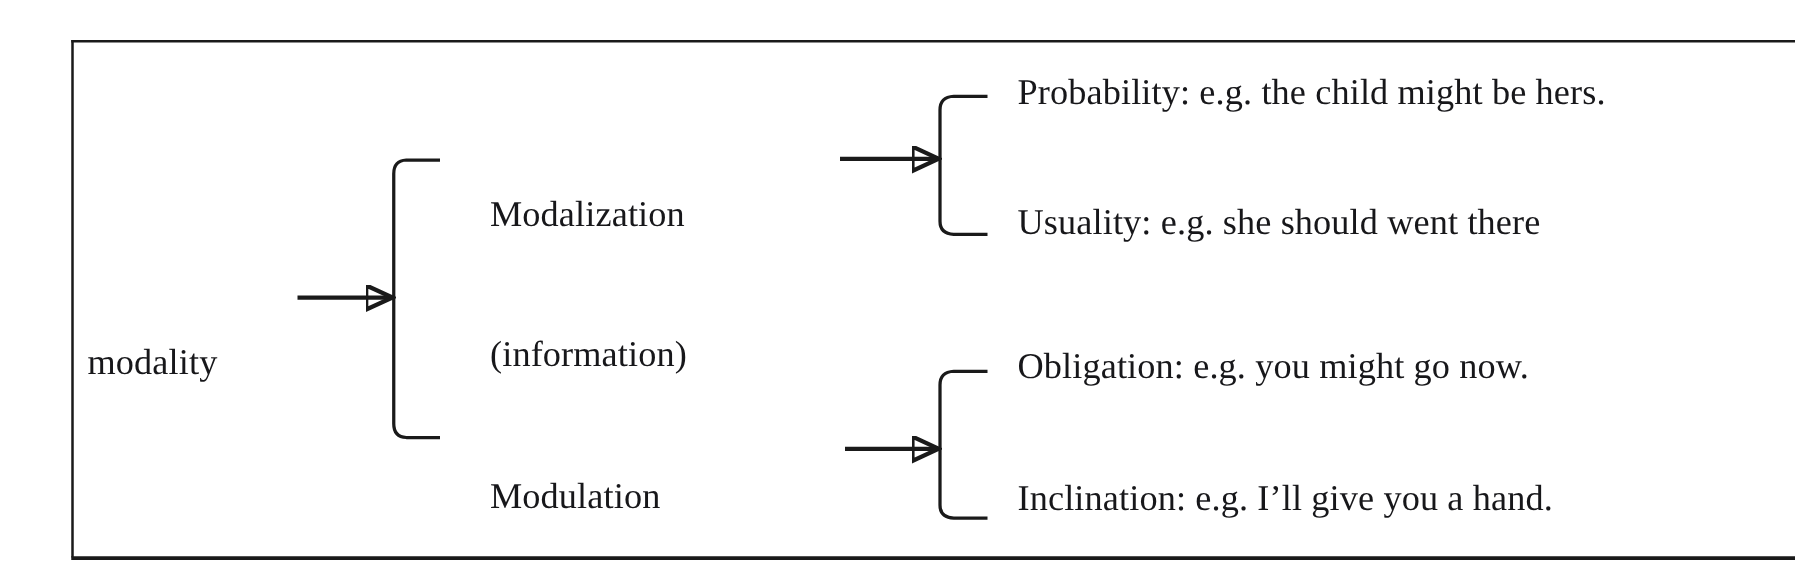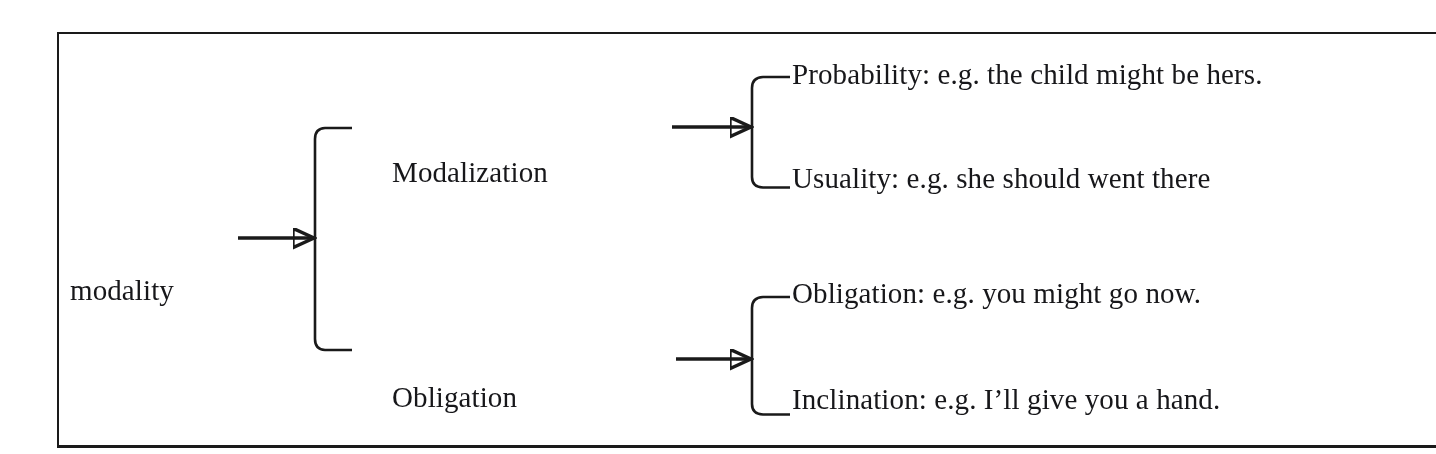--- a/index.html
+++ b/index.html
@@ -52,20 +52,21 @@
   }
   .node-l1 {
     font-size: 29px;
     margin-left: 32px;
   }
   .node-modalization { left: 360px; top: 80px; }
   .node-modulation   { left: 360px; top: 305px; }
 
   .node-leaf {
     font-size: 29px;
+    margin-left: 22px;
   }
   .leaf-probability { left: 792px; top: 56px; }
   .leaf-usuality    { left: 792px; top: 160px; }
   .leaf-obligation  { left: 792px; top: 275px; }
   .leaf-inclination { left: 792px; top: 381px; }
 
   
   #connectors {
     position: absolute;
     left: 0;
@@ -113,24 +114,25 @@
     <path class="bracket" d="M790,297 L763,297 Q752,297.5 752,308
              L752,404 Q752,414 763,414.5 L790,414.5"></path>
   </svg>
 
   <div class="node node-root">
     <div>modality</div>
   </div>
 
   <div class="node node-l1 node-modalization">
     <div>Modalization</div>
+    <div>(information)</div>
   </div>
 
   <div class="node node-l1 node-modulation">
-    <div>Obligation</div>
+    <div>Modulation</div>
     
   </div>
 
   <div class="node node-leaf leaf-probability">Probability: e.g. the child might be hers.</div>
 
   <div class="node node-leaf leaf-usuality">Usuality: e.g. she should went there</div>
 
   <div class="node node-leaf leaf-obligation">Obligation: e.g. you might go now.</div>
 
   <div class="node node-leaf leaf-inclination">Inclination: e.g. I’ll give you a hand.</div>

